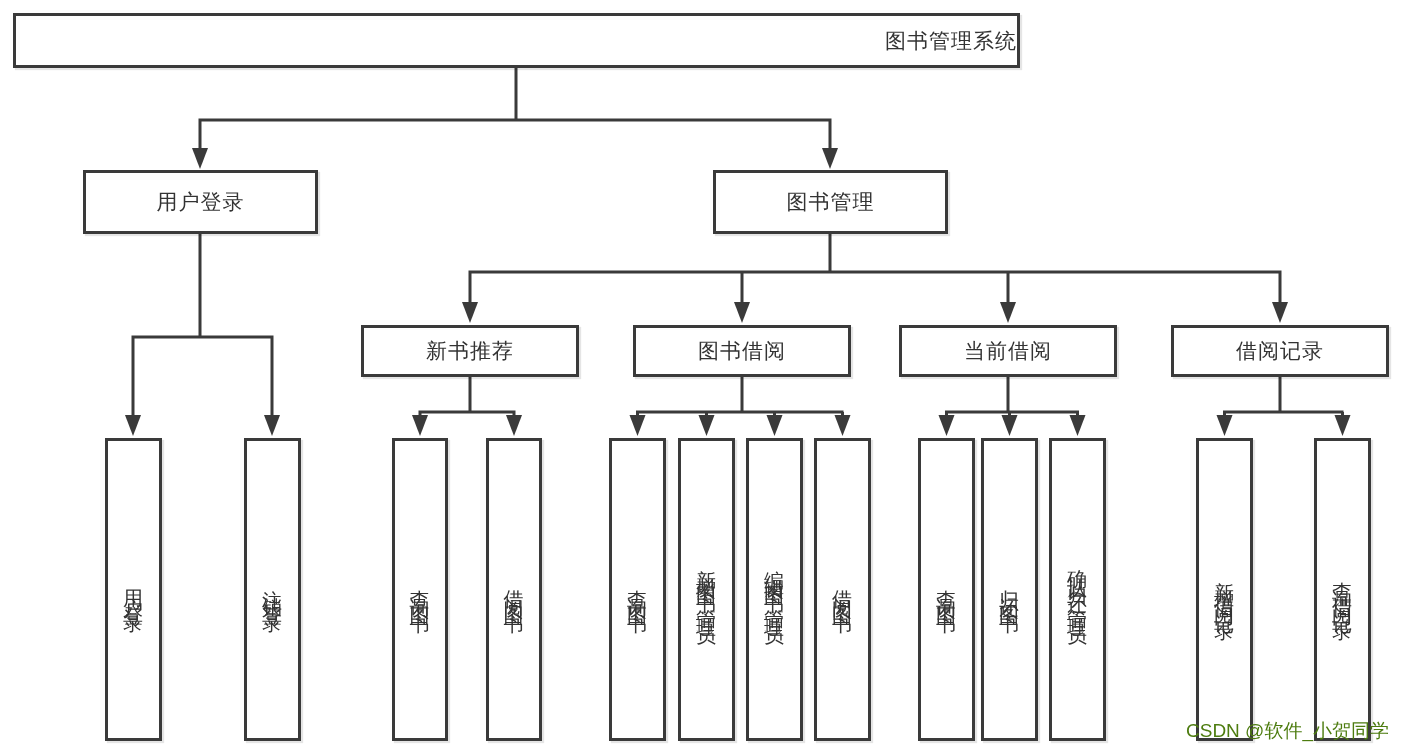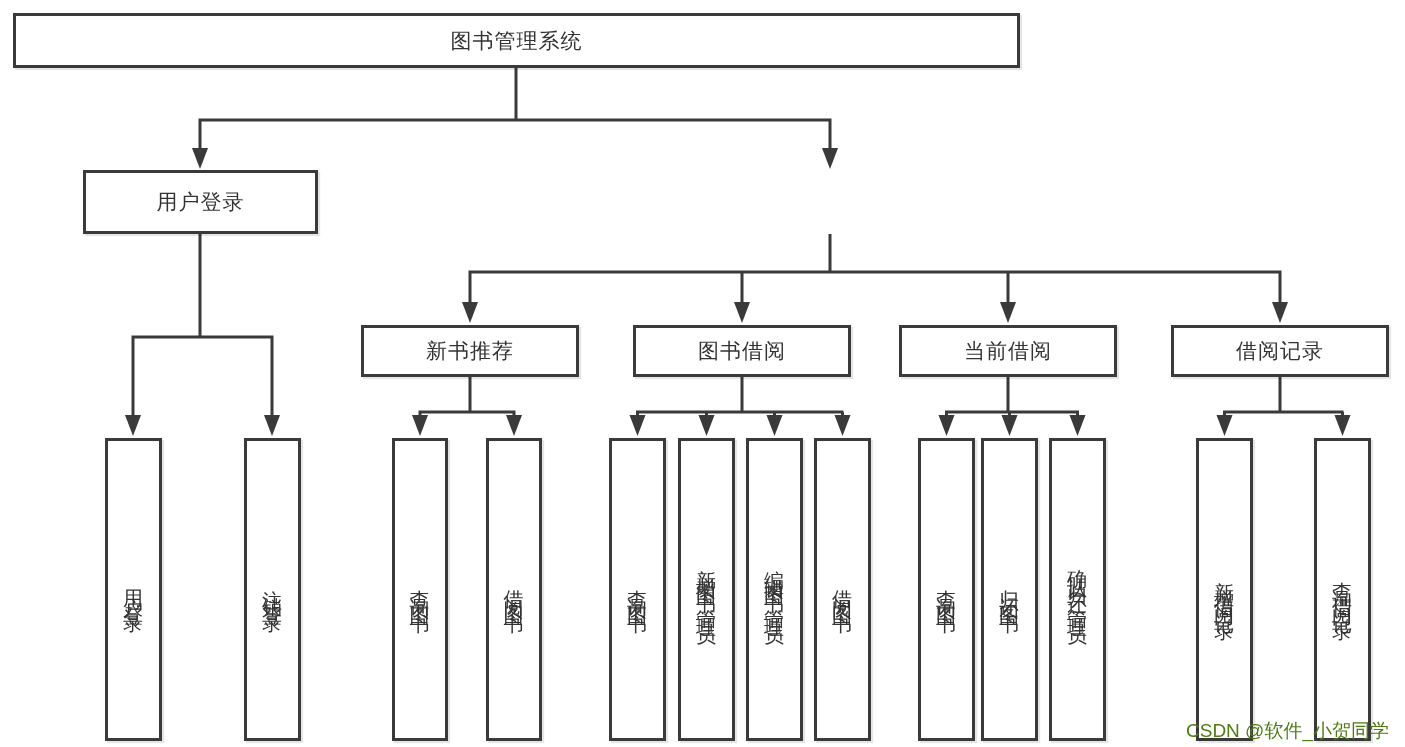--- a/index.html
+++ b/index.html
@@ -26,21 +26,21 @@
     align-items: center;
     justify-content: center;
     color: #333333;
     box-shadow: 2px 2px 1px rgba(0,0,0,0.10);
   }
   .h-label {
     font-size: 21px;
     letter-spacing: 1px;
     white-space: nowrap;
   }
-  .root-box   { left: 13px;  top: 13px;  width: 1007px; height: 55px; }
+  .root-box   { left: 13px;  top: 13px;  width: 1007px; height: 55px; justify-content: flex-end; }
   .lvl2-left  { left: 83px;  top: 170px; width: 235px;  height: 64px; }
   .lvl2-right { left: 713px; top: 170px; width: 235px;  height: 64px; }
   .lvl3 { top: 325px; width: 218px; height: 52px; }
   .lvl3-a { left: 361px; }
   .lvl3-b { left: 633px; }
   .lvl3-c { left: 899px; }
   .lvl3-d { left: 1171px; }
   .leaf { top: 438px; width: 57px; height: 303px; }
   .v-label {
     writing-mode: vertical-rl;
@@ -125,20 +125,23 @@
     </g>
   </svg>
 
   <div class="box root-box">
     <span class="h-label">图书管理系统</span>
   </div>
 
   <div class="box lvl2-left">
     <span class="h-label">用户登录</span>
   </div>
+  <div class="box lvl2-right">
+    <span class="h-label">图书管理</span>
+  </div>
 
   <div class="box lvl3 lvl3-a">
     <span class="h-label">新书推荐</span>
   </div>
   <div class="box lvl3 lvl3-b">
     <span class="h-label">图书借阅</span>
   </div>
   <div class="box lvl3 lvl3-c">
     <span class="h-label">当前借阅</span>
   </div>

